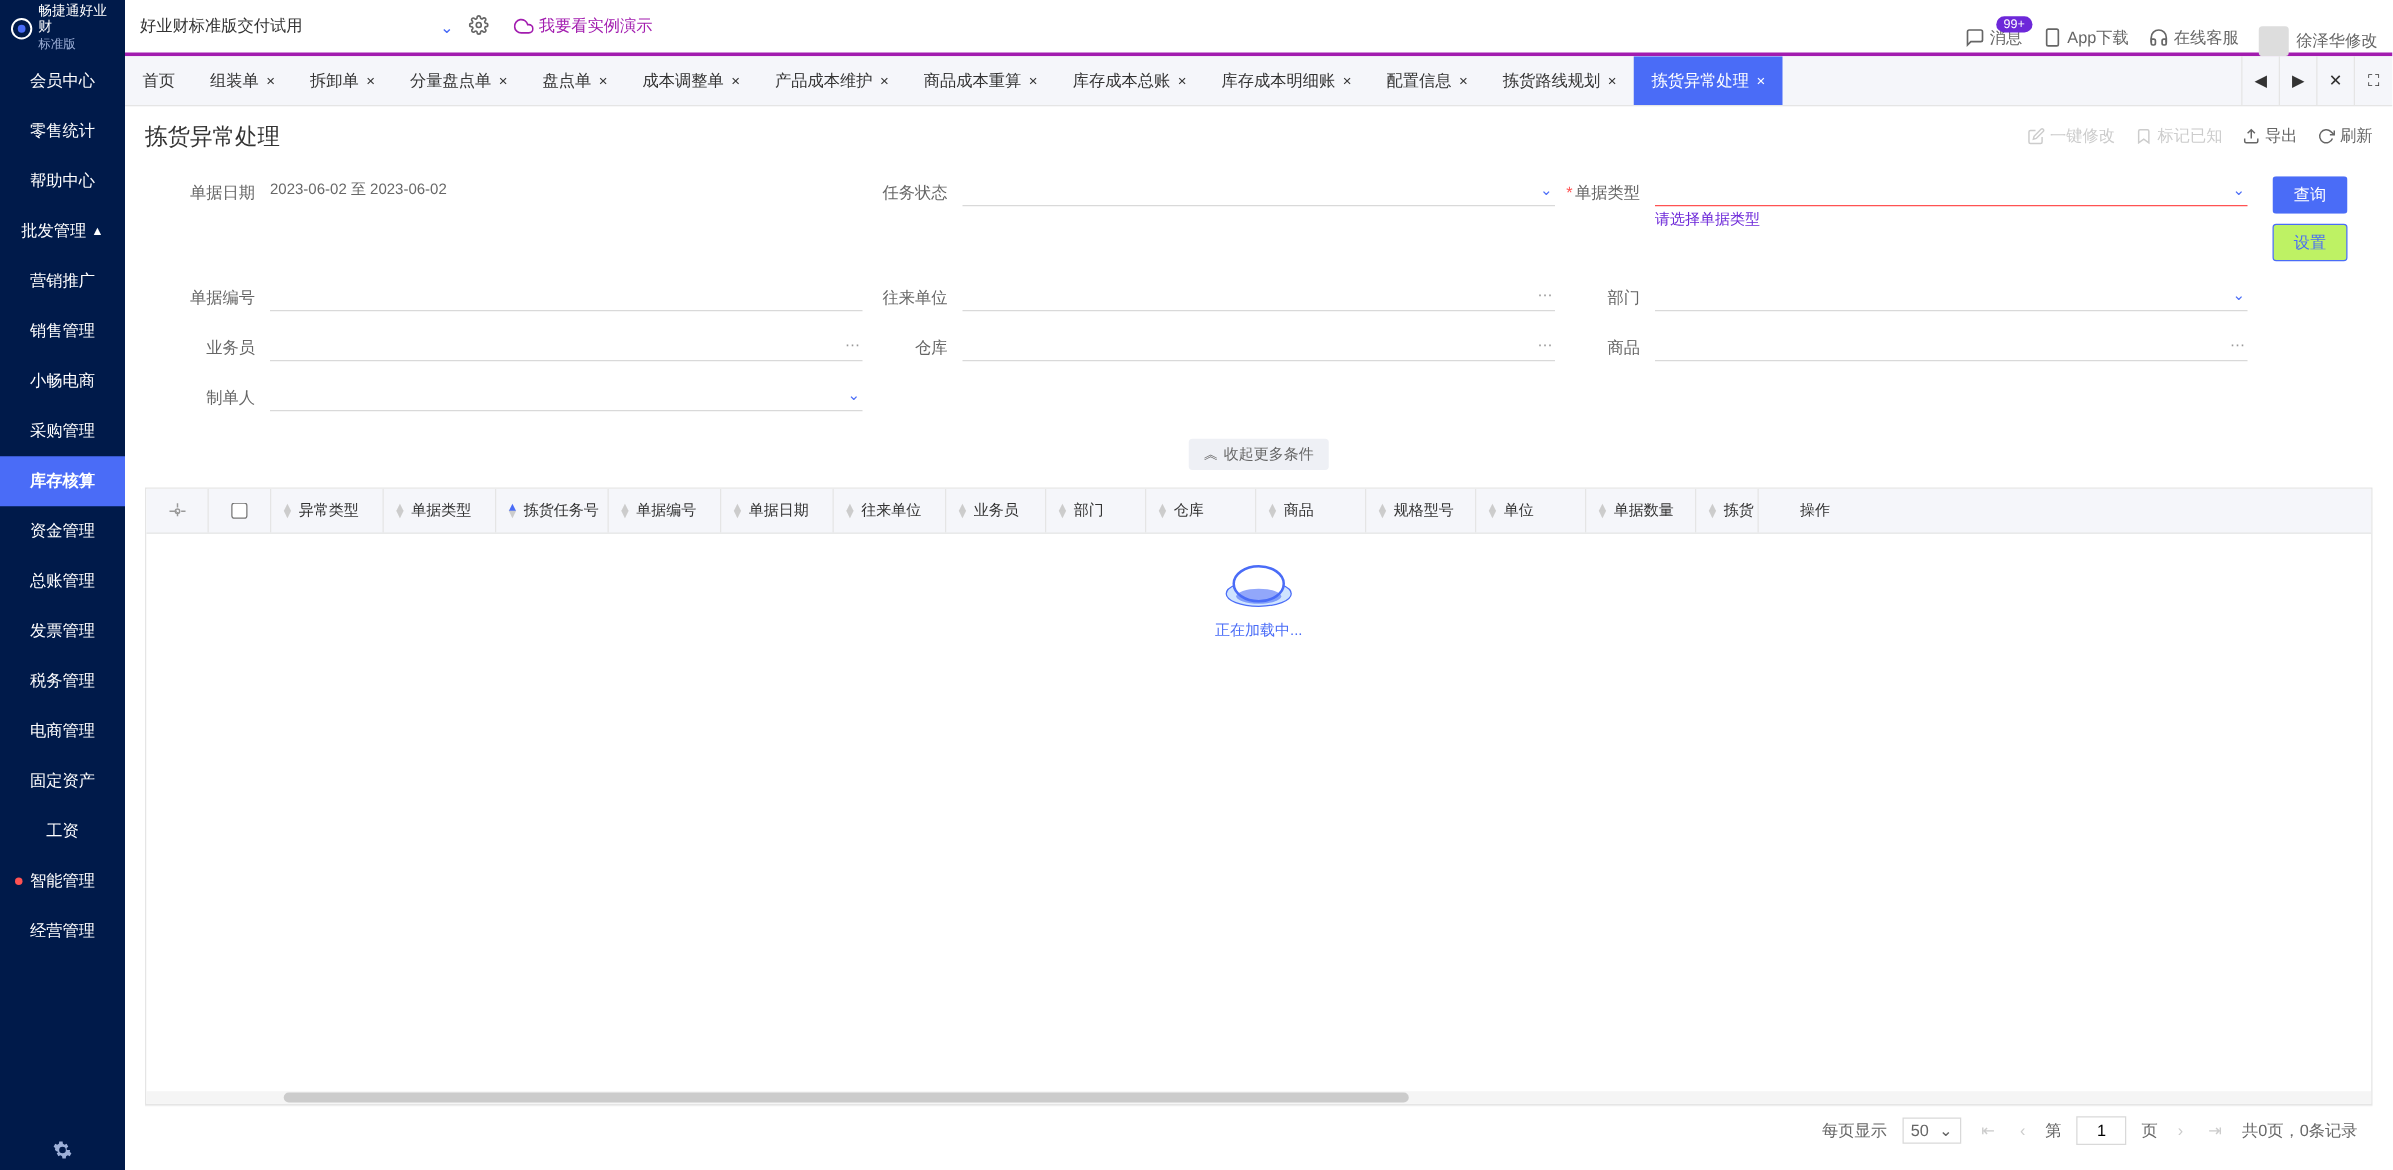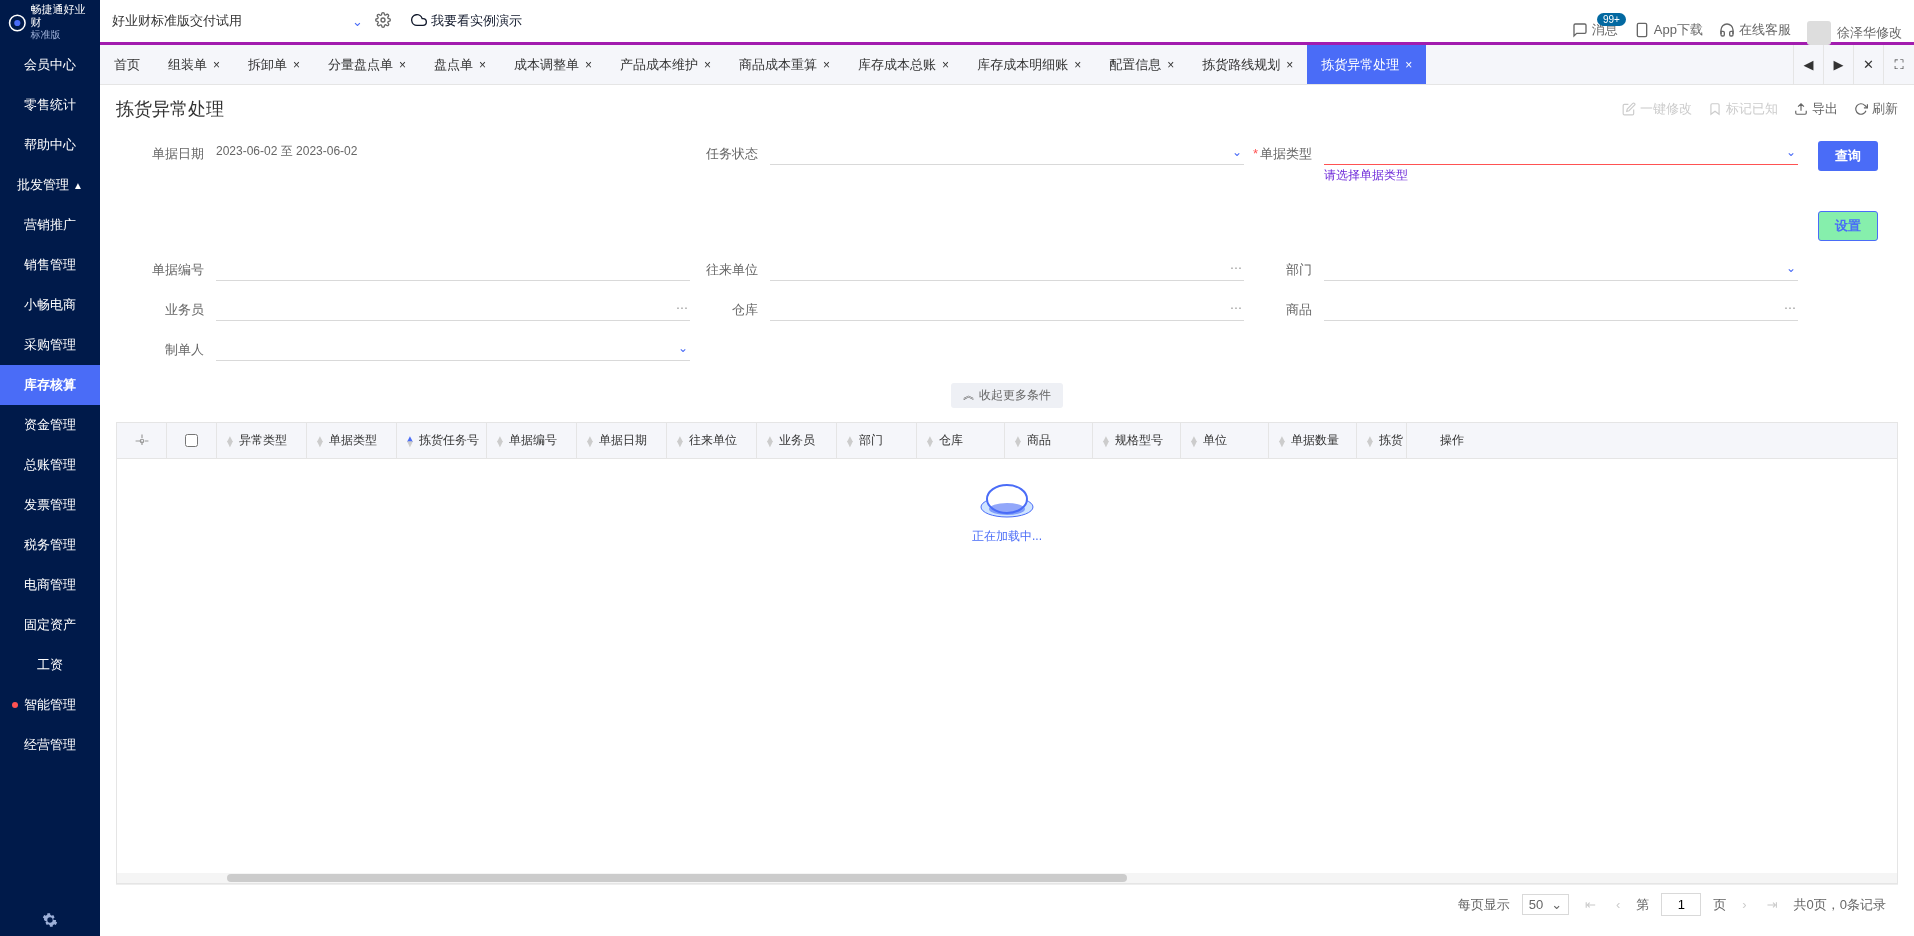--- a/index.html
+++ b/index.html
@@ -21,26 +21,26 @@
     .sidebar-item .dot { width: 6px; height: 6px; background: #ff5252; border-radius: 50%; position: absolute; left: 12px; }
     .sidebar-item .chevron { margin-left: 4px; font-size: 10px; }
     .sidebar-footer { height: 30px; display: flex; align-items: center; justify-content: center; }
     .gear-icon { color: #9db0d8; cursor: pointer; }
     
     
     .topbar { height: 45px; border-bottom: 3px solid #a21caf; display: flex; align-items: center; padding: 0 12px; }
     .company-select { display: flex; align-items: center; color: #333; font-size: 13px; cursor: pointer; margin-right: 12px; }
     .company-select .chevron-down { margin-left: 110px; color: #4a6cf7; }
     .topbar-gear { color: #666; margin-right: 20px; cursor: pointer; }
-    .demo-link { display: flex; align-items: flex-start; color: #0f172a; cursor: pointer; margin-right: auto; }
+    .demo-link { display: flex; align-items: center; color: #a21caf; cursor: pointer; margin-right: auto; }
     .demo-link svg { margin-right: 4px; }
     .topbar-right { display: flex; align-items: flex-start; gap: 16px; margin-top: 24px; }
     .top-action { display: flex; align-items: center; color: #666; cursor: pointer; font-size: 13px; position: relative; }
     .top-action svg { margin-right: 4px; }
-    .badge { position: absolute; top: -8px; right: -8px; background: #0369a1; color: #fff; font-size: 10px; padding: 1px 6px; border-radius: 8px; }
+    .badge { position: absolute; top: -8px; right: -8px; background: #6d28d9; color: #fff; font-size: 10px; padding: 1px 6px; border-radius: 8px; }
     .user-area { display: flex; align-items: center; gap: 6px; color: #666; cursor: pointer; }
     .avatar { width: 24px; height: 24px; background: #ddd; border-radius: 3px; }
     
     
     .tabstrip { height: 40px; background: #f5f6fa; display: flex; align-items: stretch; border-bottom: 1px solid #e5e5e5; }
     .tabs { display: flex; flex: 1; overflow: hidden; }
     .tab { display: flex; align-items: center; padding: 0 14px; font-size: 13px; color: #333; cursor: pointer; white-space: nowrap; }
     .tab.active { background: #4a6cf7; color: #fff; }
     .tab .close-x { margin-left: 6px; font-size: 12px; cursor: pointer; }
     .tab-controls { display: flex; align-items: center; border-left: 1px solid #e5e5e5; }
@@ -52,36 +52,36 @@
     .page-title { font-size: 18px; font-weight: 500; }
     .page-actions { margin-left: auto; display: flex; align-items: center; gap: 16px; }
     .action-btn { display: flex; align-items: center; color: #666; cursor: pointer; font-size: 13px; gap: 4px; }
     .action-btn.disabled { color: #ccc; cursor: not-allowed; }
     .action-btn svg { width: 14px; height: 14px; }
     
     
     .filter-form { padding: 8px 20px; }
     .filter-row { display: flex; margin-bottom: 16px; }
     .filter-cell { flex: 1; display: flex; align-items: flex-start; min-width: 0; }
-    .filter-cell.narrow { flex: 0 0 auto; font-weight: bold; }
+    .filter-cell.narrow { flex: 0 0 auto; }
     .filter-label { width: 80px; text-align: right; padding-right: 12px; color: #666; font-size: 13px; padding-top: 4px; }
     .filter-label .req { color: #ff5252; margin-right: 2px; }
     .filter-input-wrap { flex: 1; position: relative; }
     .filter-input { width: 100%; border: none; border-bottom: 1px solid #d9d9d9; padding: 4px 20px 4px 2px; font-size: 13px; background: transparent; }
     .filter-input.error { border-bottom-color: #ff5252; }
     .filter-suffix { position: absolute; right: 2px; top: 4px; color: #4a6cf7; cursor: pointer; font-size: 12px; }
     .filter-suffix.gray { color: #999; }
     .date-pills { display: flex; gap: 6px; align-items: center; flex-wrap: wrap; font-size: 12px; }
     .date-pill { color: #4a6cf7; cursor: pointer; }
     .date-pill.active { background: #4a6cf7; color: #fff; border-radius: 10px; padding: 2px 8px; }
     .date-range { font-size: 12px; color: #666; margin-top: 2px; }
     .filter-btns { display: flex; flex-direction: column; gap: 8px; margin-left: 20px; }
     .btn { padding: 5px 16px; border-radius: 3px; font-size: 13px; cursor: pointer; border: 1px solid transparent; text-align: center; }
     .btn-primary { background: #4a6cf7; color: #fff; }
-    .btn-outline { background: #86efac; color: #4a6cf7; border-color: #4a6cf7; margin-top: 32px; }
+    .btn-outline { background: #bef264; color: #4a6cf7; border-color: #4a6cf7; }
     .error-msg { color: #6d28d9; font-size: 12px; margin-top: 2px; }
     .collapse-bar { text-align: center; padding: 6px; }
     .collapse-btn { display: inline-flex; align-items: center; gap: 4px; background: #eef0f5; color: #666; padding: 4px 12px; border-radius: 3px; cursor: pointer; font-size: 12px; }
     
     
     .table-wrap { flex: 1; border: 1px solid #e5e5e5; background: #fff; display: flex; flex-direction: column; overflow: hidden; }
     .table-header { display: flex; background: #f5f6fa; border-bottom: 1px solid #e5e5e5; height: 36px; }
     .th { display: flex; align-items: center; padding: 0 8px; border-right: 1px solid #e5e5e5; font-size: 12px; color: #333; gap: 4px; white-space: nowrap; overflow: hidden; }
     .th:last-child { border-right: none; justify-content: center; }
     .sort-icon { color: #ccc; font-size: 10px; display: flex; flex-direction: column; line-height: 5px; }

